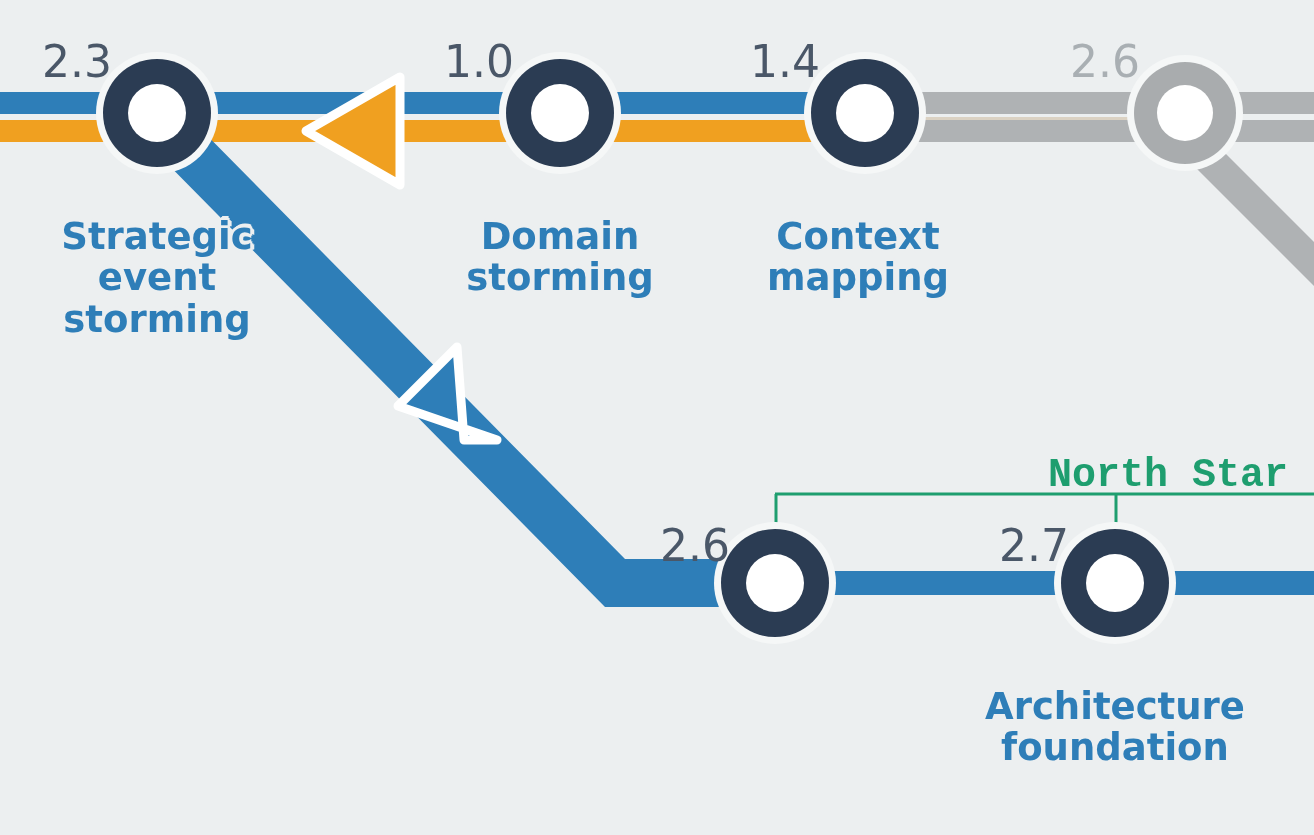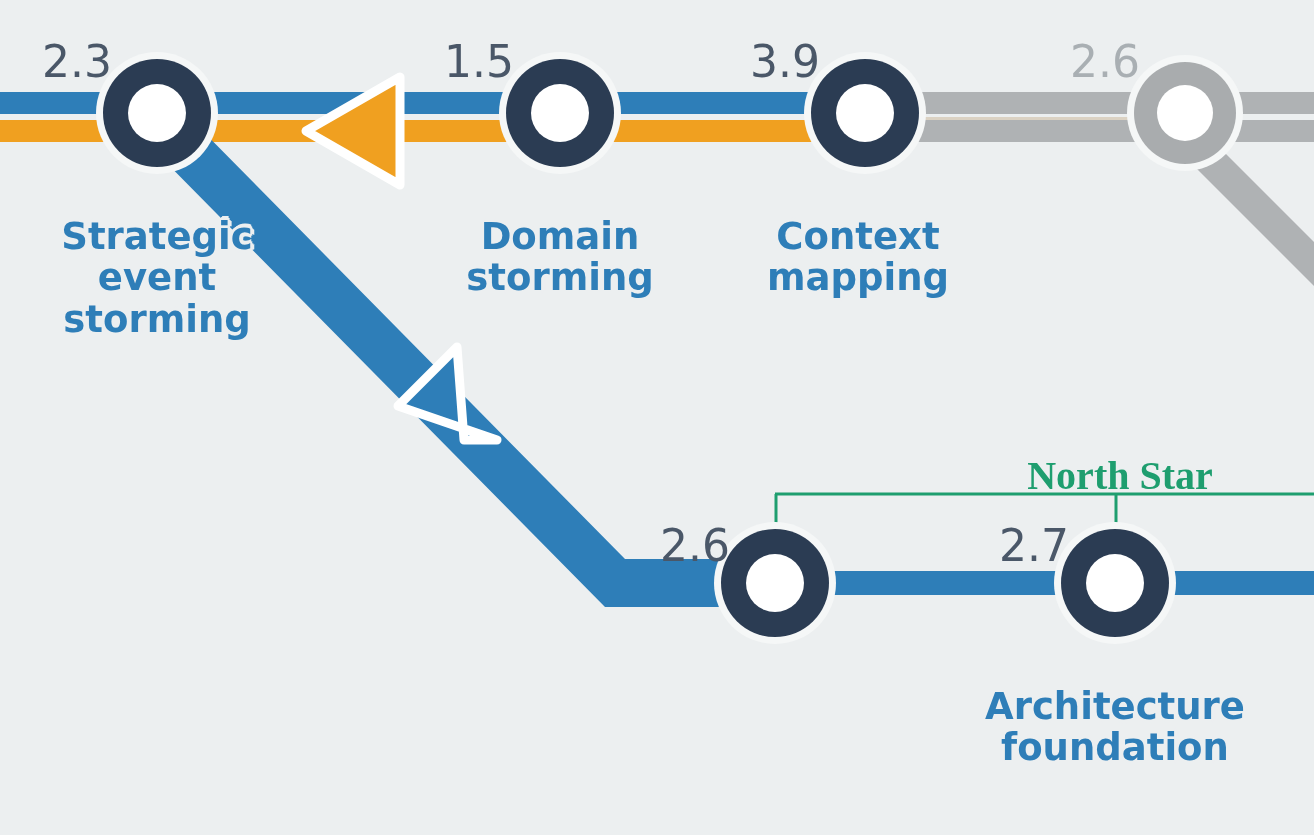--- a/index.html
+++ b/index.html
@@ -45,27 +45,28 @@
     text-shadow:
        3px 0 0 #ECEFF0, -3px 0 0 #ECEFF0, 0 3px 0 #ECEFF0, 0 -3px 0 #ECEFF0,
        2px 2px 0 #ECEFF0, -2px 2px 0 #ECEFF0, 2px -2px 0 #ECEFF0, -2px -2px 0 #ECEFF0,
        4px 1px 0 #ECEFF0, -4px 1px 0 #ECEFF0, 1px 4px 0 #ECEFF0, 1px -4px 0 #ECEFF0;
     margin-top: 36px;
   }
 
   
   .annot{
     position:absolute;
-    font-family:Liberation Serif, serif;
+    font-family:Liberation Mono, monospace;
     font-size:40px;
     font-weight:bold;
     color:#1E9E6F;
     white-space:nowrap;
     transform:translate(-50%,-100%);
     line-height:1;
+    margin-left:48px;
   }
 </style>
 </head>
 <body>
 
 <div id="stage">
 
   <svg id="map" width="1314" height="835" viewBox="0 0 1314 835">
 
     <g>
@@ -135,22 +136,22 @@
     <g>
       <circle cx="1115" cy="583" r="61" fill="#F5F7F7"></circle>
       <circle cx="1115" cy="583" r="54" fill="#2B3C53"></circle>
       <circle cx="1115" cy="583" r="29" fill="#FFFFFF"></circle>
     </g>
   </svg>
 
   <div class="layer">
 
     <div class="num" style="left:112px;top:62px;">2.3</div>
-    <div class="num" style="left:514px;top:62px;">1.5</div>
-    <div class="num" style="left:820px;top:62px;">3.9</div>
+    <div class="num" style="left:514px;top:62px;">1.0</div>
+    <div class="num" style="left:820px;top:62px;">1.4</div>
     <div class="num dim" style="left:1140px;top:62px;">2.6</div>
     <div class="num" style="left:730px;top:546px;">2.6</div>
     <div class="num" style="left:1069px;top:546px;">2.7</div>
 
     <div class="stn-label" style="left:157px;top:180px;">Strategic
 event
 storming</div>
     <div class="stn-label" style="left:560px;top:180px;">Domain
 storming</div>
     <div class="stn-label" style="left:858px;top:180px;">Context

